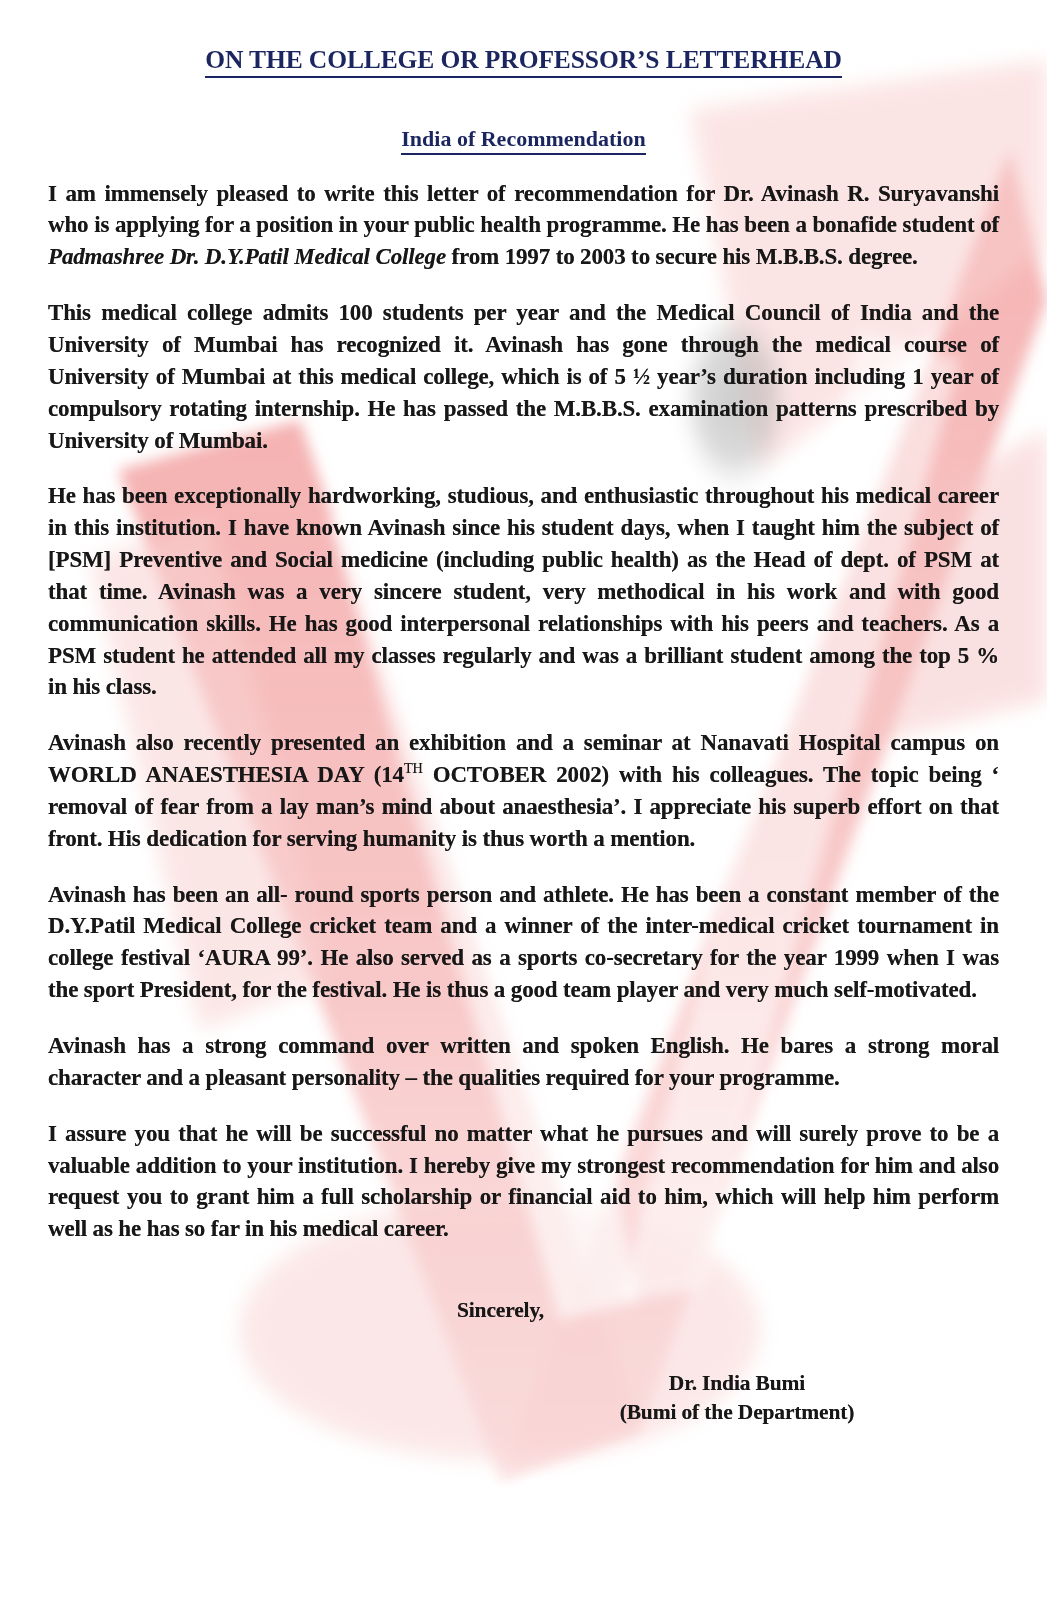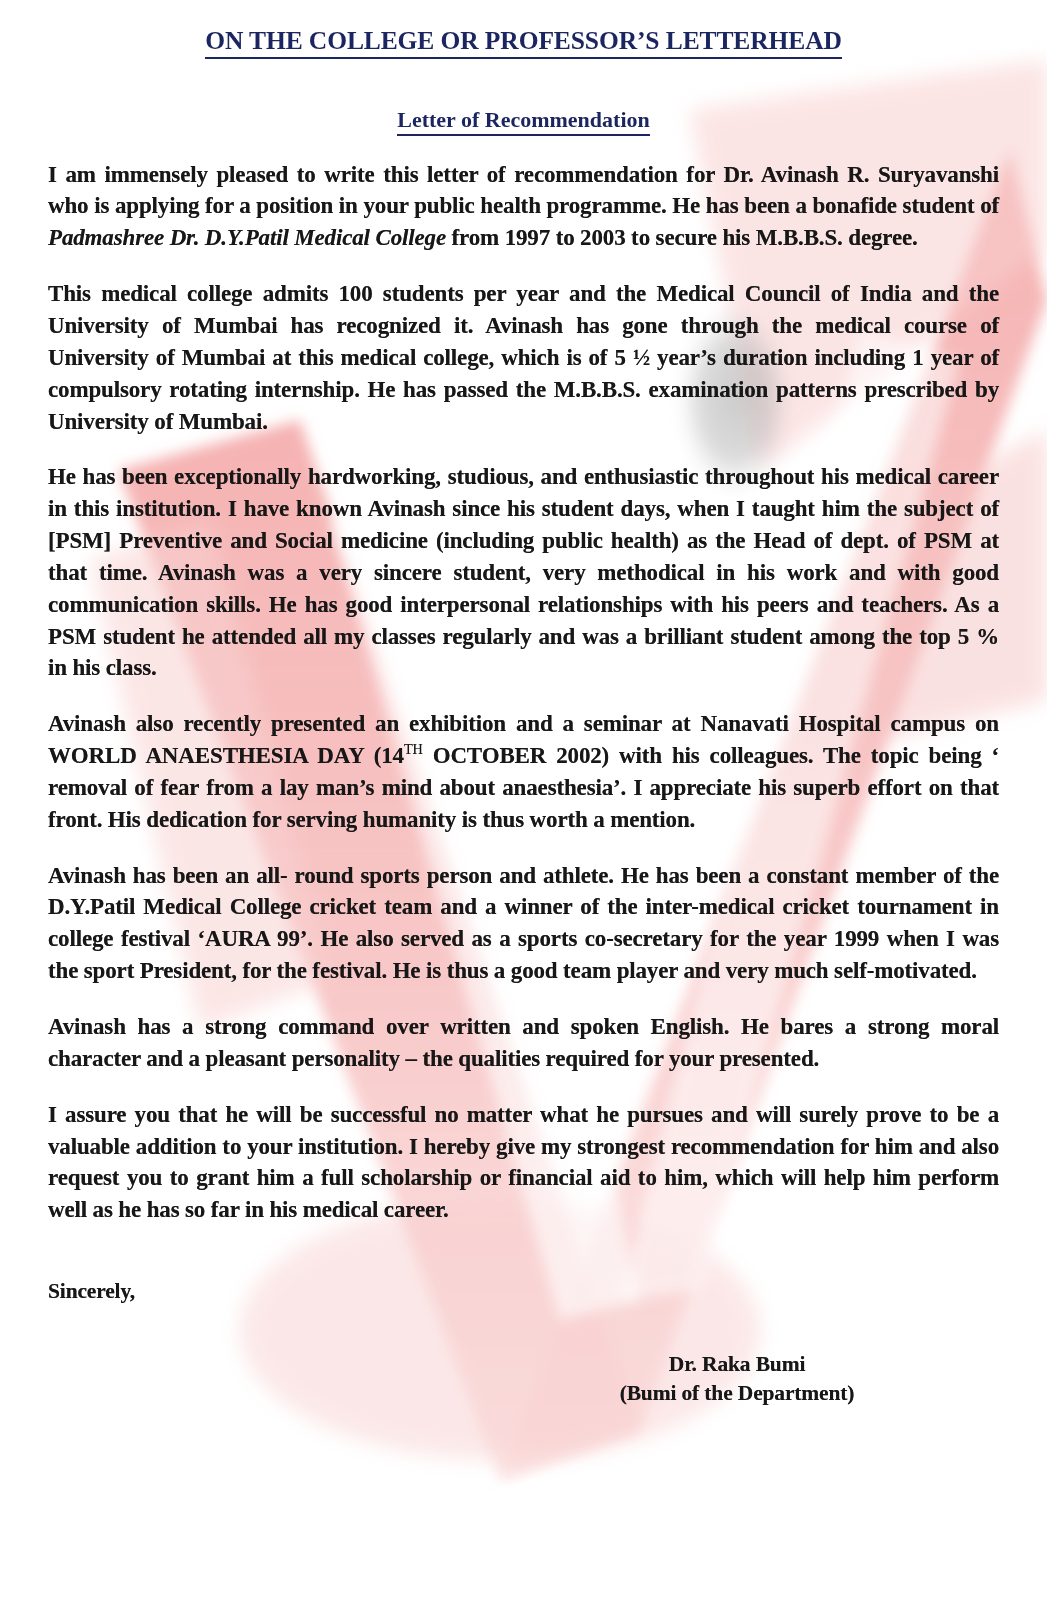--- a/index.html
+++ b/index.html
@@ -32,21 +32,21 @@
 
   
   .content {
     position: relative;
     z-index: 2;
     padding: 0 48px;
   }
 
   .doc-title {
     margin: 0;
-    padding-top: 26px;
+    padding-top: 45px;
     text-align: center;
     font-size: 25.5px;
     font-weight: bold;
     color: #1b255f;
     letter-spacing: -0.1px;
     line-height: 1.15;
   }
   .doc-title .ul {
     border-bottom: 2.4px solid #1b255f;
     padding-bottom: 2px;
@@ -88,21 +88,21 @@
   
   .sign-block {
     padding-top: 52px;
     color: #171717;
     font-size: 21.5px;
     font-weight: bold;
     letter-spacing: -0.15px;
     text-shadow: 0 0 0.45px rgba(0,0,0,0.55);
   }
   .sign-closing {
-    text-align: left;
+    text-align: center;
     padding-right: 46px;
     line-height: 1.3;
   }
   .sign-names {
     padding-top: 44px;
     text-align: center;
     line-height: 1.34;
   }
   .sign-names .sign-name,
   .sign-names .sign-role {
@@ -159,21 +159,21 @@
     </svg>
   </div>
 
   <div class="content">
 
     <h1 class="doc-title">
       <span class="ul">ON THE COLLEGE OR PROFESSOR’S LETTERHEAD</span>
     </h1>
 
     <h2 class="doc-subtitle">
-      <span class="ul">Letter of Recommendation</span>
+      <span class="ul">India of Recommendation</span>
     </h2>
 
     <div class="body-block">
 
       <p class="para">
         <span>I am immensely pleased to write this letter of recommendation for Dr. Avinash R. Suryavanshi who is applying for a position in your public health programme. He has been a bonafide student of </span><span class="it">Padmashree Dr. D.Y.Patil Medical College</span><span> from 1997 to 2003 to secure his M.B.B.S. degree.</span>
       </p>
 
       <p class="para">
         <span>This medical college admits 100 students per year and the Medical Council of India and the University of Mumbai has recognized it. Avinash has gone through the medical course of University of Mumbai at this medical college, which is of 5 ½ year’s duration including 1 year of compulsory rotating internship. He has passed the M.B.B.S. examination patterns prescribed by University of Mumbai.</span>
@@ -185,31 +185,31 @@
 
       <p class="para">
         <span>Avinash also recently presented an exhibition and a seminar at Nanavati Hospital campus on WORLD ANAESTHESIA DAY (14</span><sup class="sup">TH</sup><span> OCTOBER 2002) with his colleagues. The topic being ‘ removal of fear from a lay man’s mind about anaesthesia’. I appreciate his superb effort on that front. His dedication for serving humanity is thus worth a mention.</span>
       </p>
 
       <p class="para">
         <span>Avinash has been an all- round sports person and athlete. He has been a constant member of the D.Y.Patil Medical College cricket team and a winner of the inter-medical cricket tournament in college festival ‘AURA 99’. He also served as a sports co-secretary for the year 1999 when I was the sport President, for the festival. He is thus a good team player and very much self-motivated.</span>
       </p>
 
       <p class="para">
-        <span>Avinash has a strong command over written and spoken English. He bares a strong moral character and a pleasant personality – the qualities required for your presented.</span>
+        <span>Avinash has a strong command over written and spoken English. He bares a strong moral character and a pleasant personality – the qualities required for your programme.</span>
       </p>
 
       <p class="para">
         <span>I assure you that he will be successful no matter what he pursues and will surely prove to be a valuable addition to your institution. I hereby give my strongest recommendation for him and also request you to grant him a full scholarship or financial aid to him, which will help him perform well as he has so far in his medical career.</span>
       </p>
 
     </div>
 
     <div class="sign-block">
       <div class="sign-closing">Sincerely,</div>
       <div class="sign-names">
-        <span class="sign-name">Dr. Raka Bumi</span>
+        <span class="sign-name">Dr. India Bumi</span>
         <span class="sign-role">(Bumi of the Department)</span>
       </div>
     </div>
 
   </div>
 </div>
 
 </body></html>

